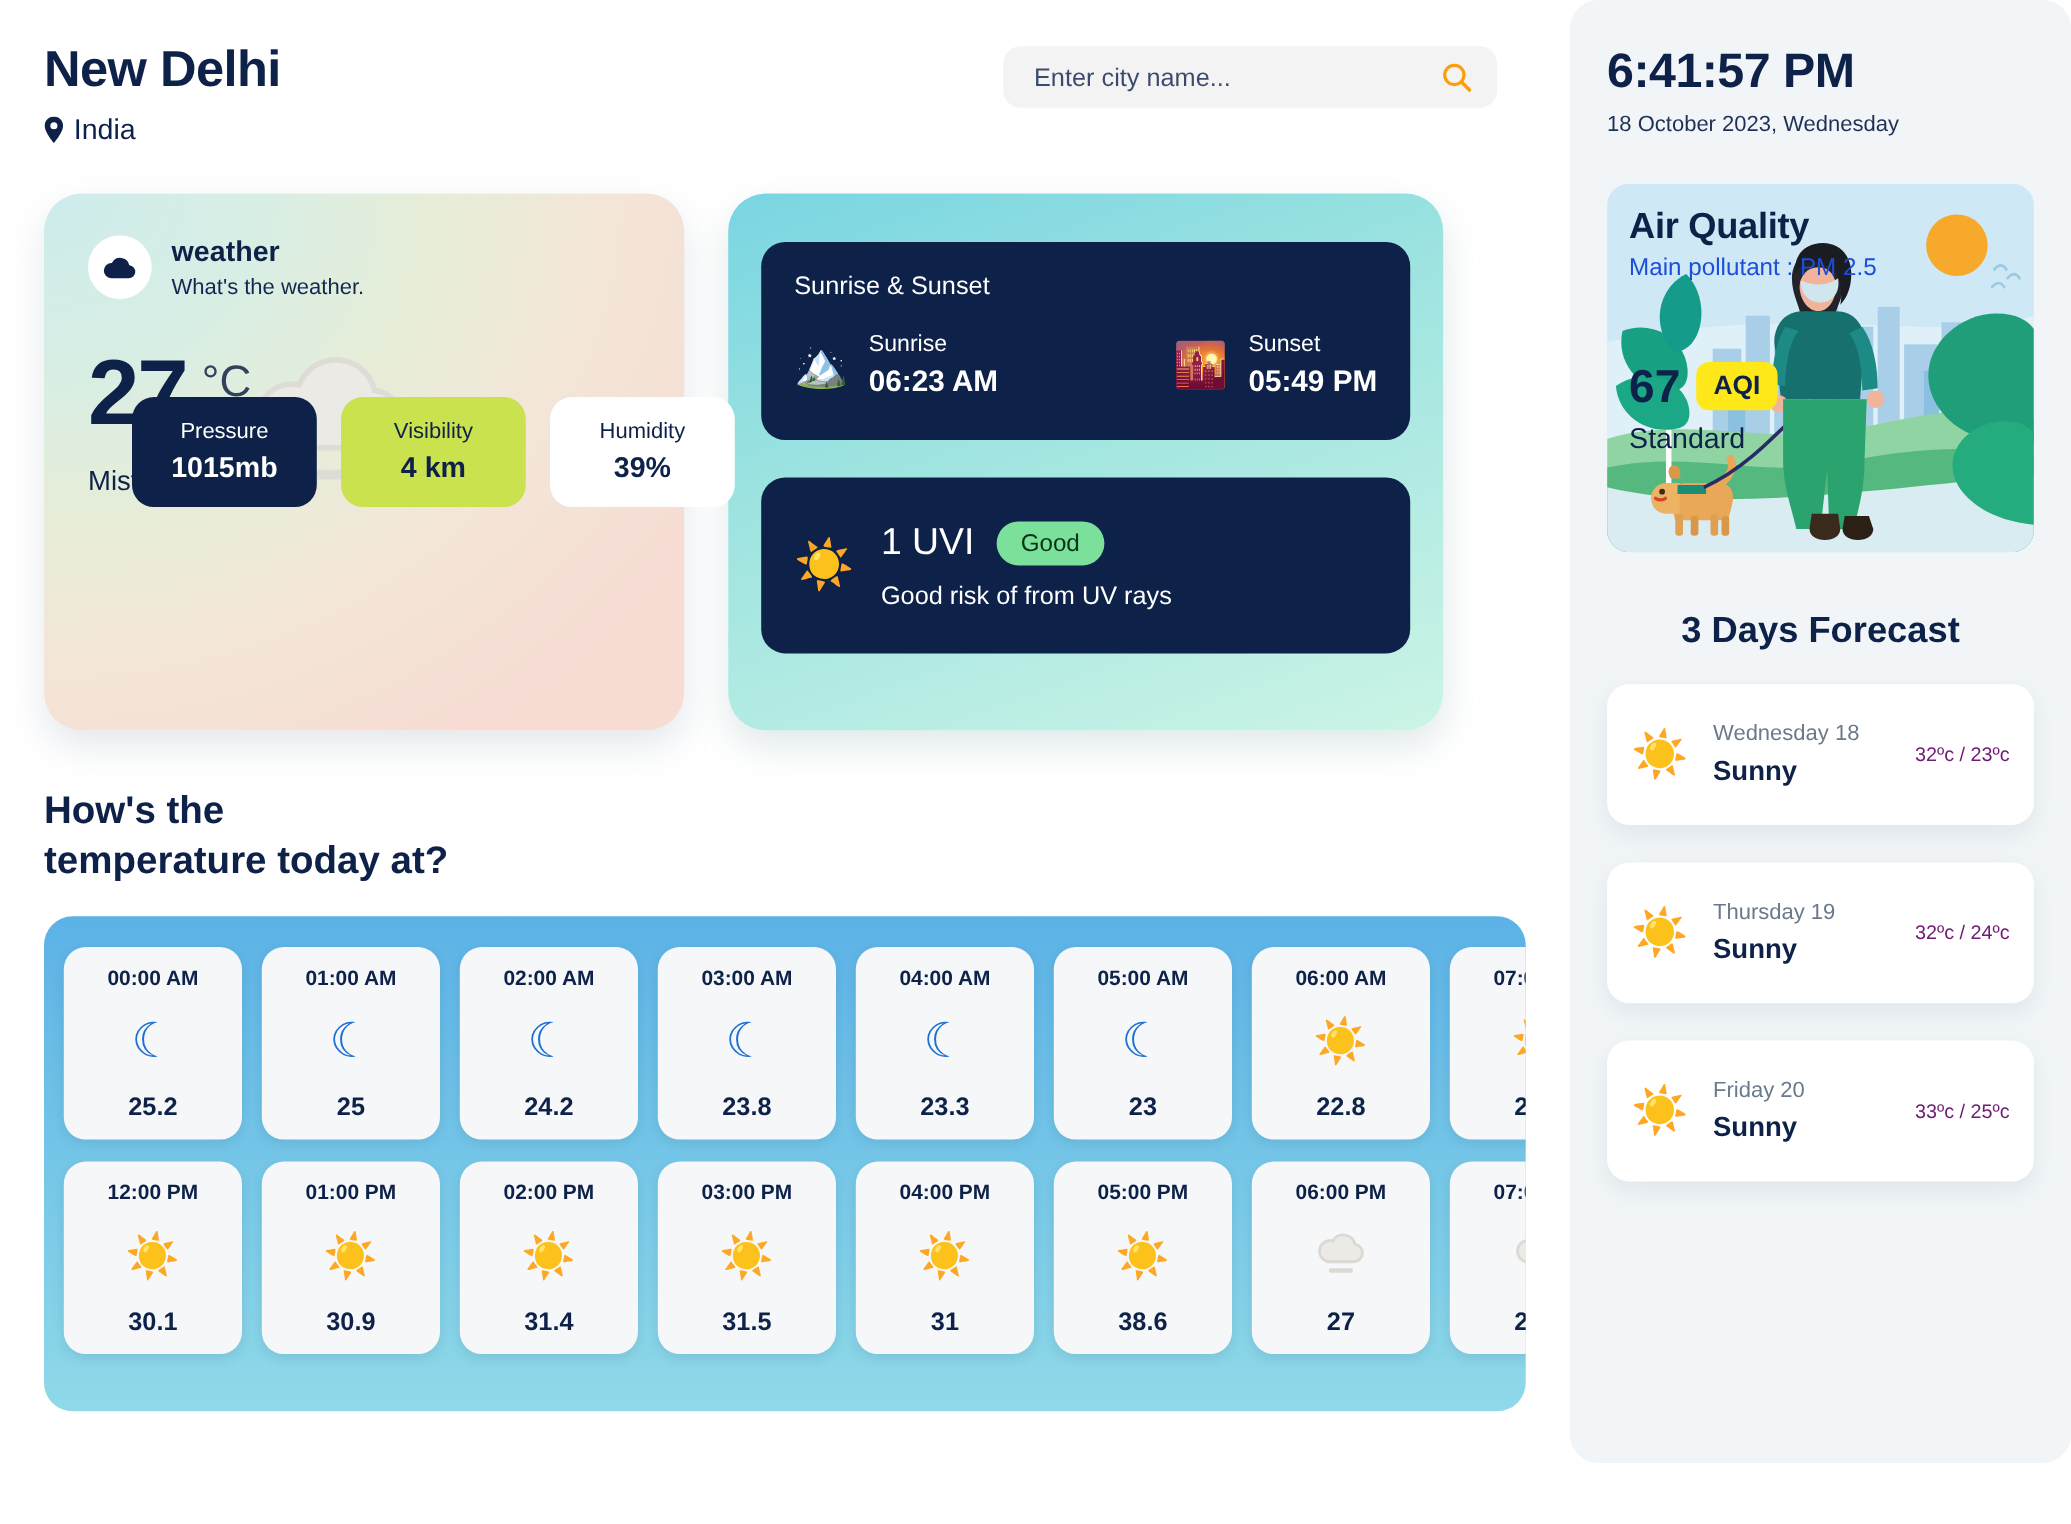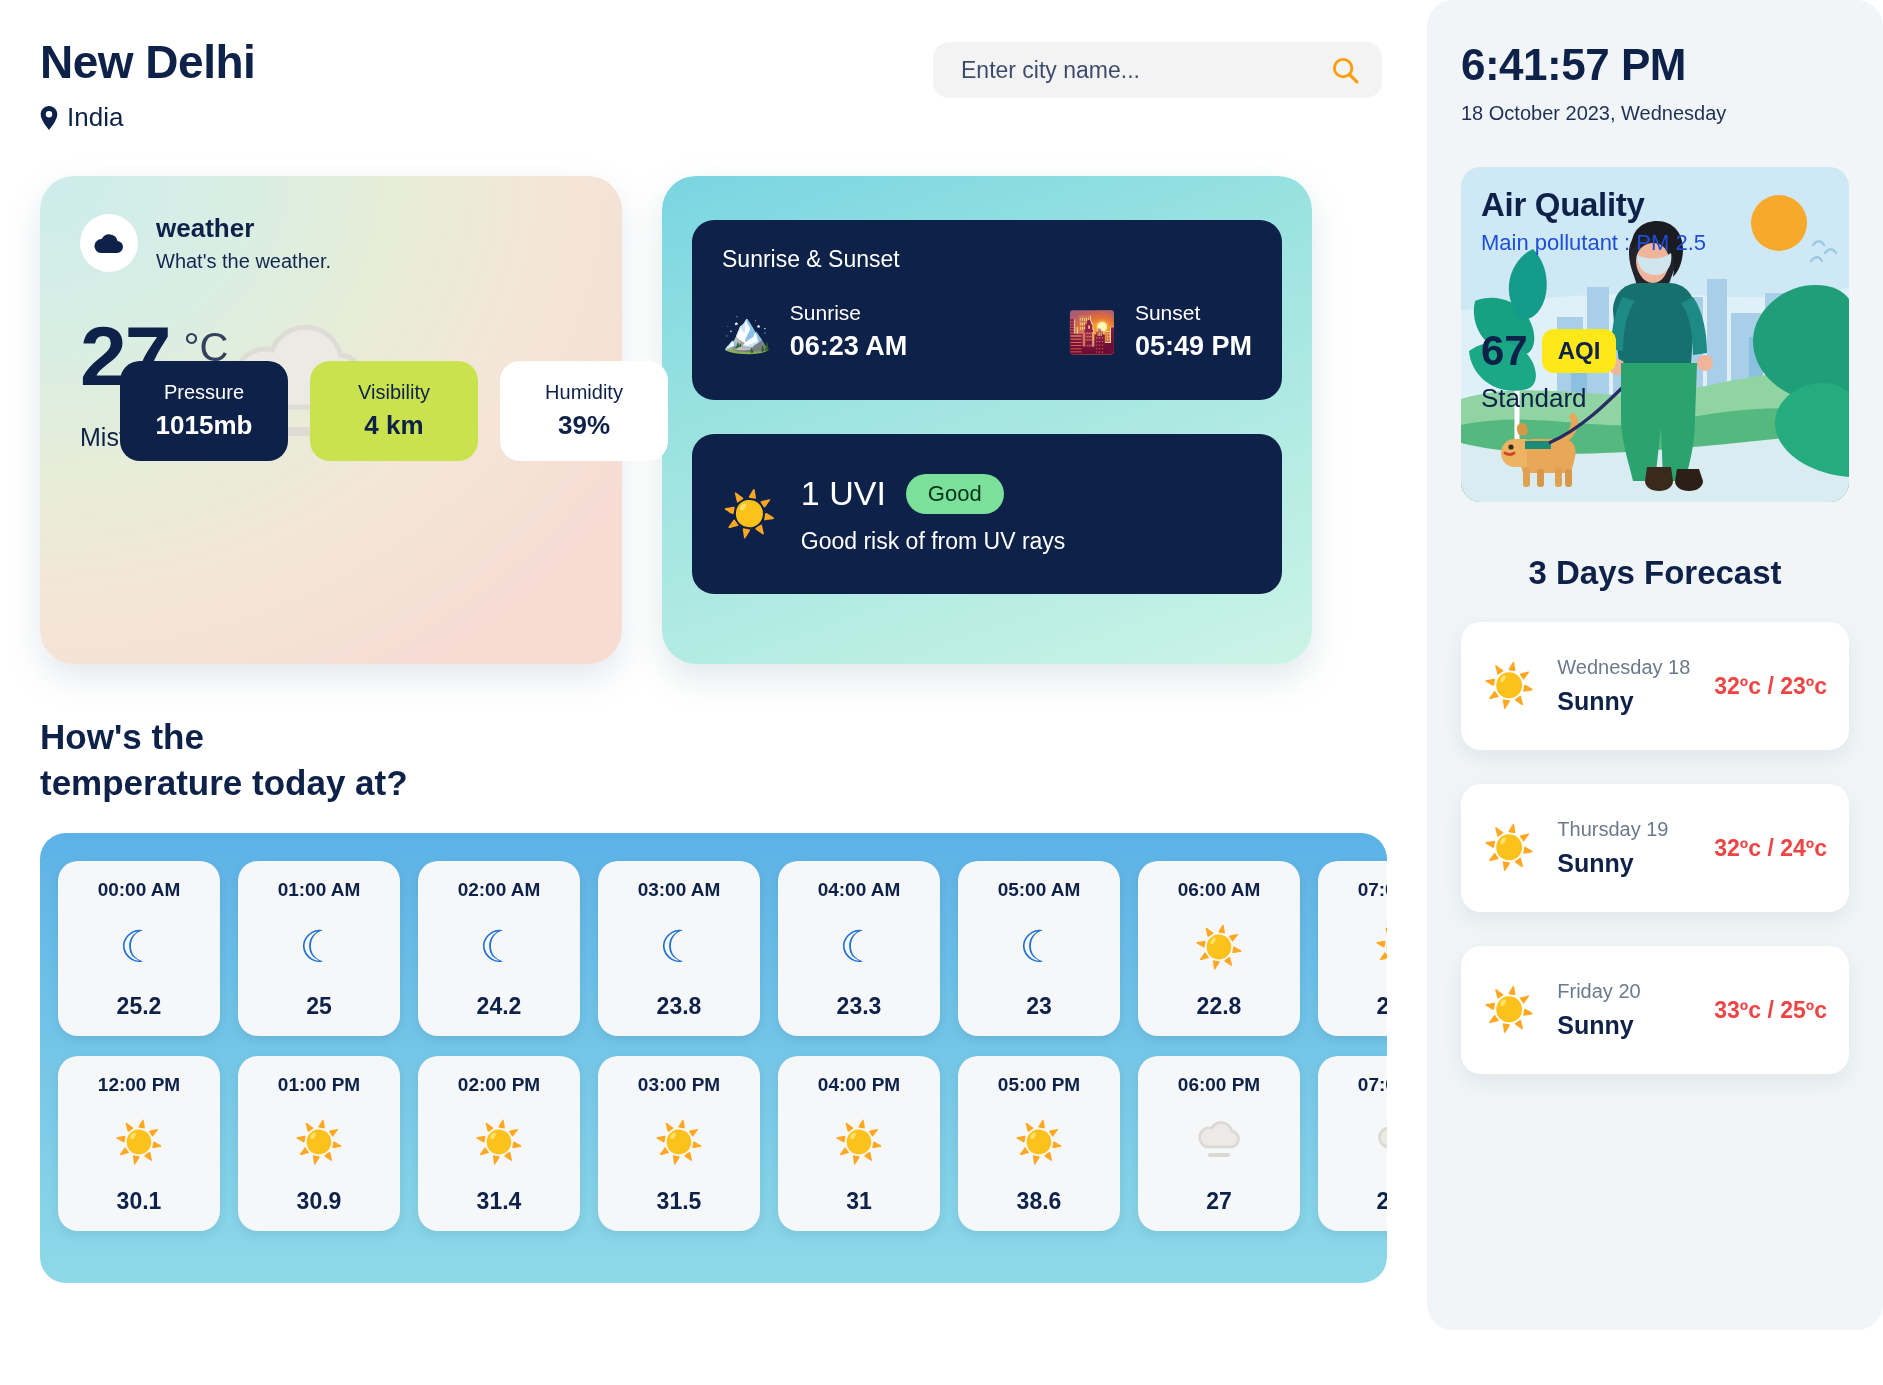--- a/index.html
+++ b/index.html
@@ -15,21 +15,21 @@
   
   .main { width: 1427px; height: 100%; position: relative; padding: 38px 0 0 40px; }
 
   .topbar { display: flex; align-items: flex-start; height: 130px; }
   .loc-block { width: 600px; }
   .city-name { font-size: 46px; font-weight: 700; letter-spacing: -0.5px; color: #0d2149; line-height: 1.05; }
   .country-row { display: flex; align-items: center; gap: 9px; margin-top: 16px; }
   .pin-icon { width: 18px; height: 24px; display:block; }
   .country-name { font-size: 26px; color: #0d2149; font-weight: 400; }
 
-  .searchwrap { position: absolute; left: 933px; top: 42px; width: 449px; height: 56px; }
+  .searchwrap { position: absolute; left: 912px; top: 42px; width: 449px; height: 56px; }
   .searchbox {
     width: 100%; height: 100%;
     background: #f3f3f3; border-radius: 16px;
     display: flex; align-items: center; padding: 0 22px 0 28px;
   }
   .searchbox input {
     flex: 1; border: none; outline: none; background: transparent;
     font-family: "Liberation Sans", sans-serif; font-size: 23px; color: #0d2149;
   }
   .searchbox input::placeholder { color: #1b2c54; opacity: .85; }
@@ -144,21 +144,21 @@
   .fc-list { margin-top: 30px; display: flex; flex-direction: column; gap: 34px; }
   .fc-item {
     background: #fff; border-radius: 20px; height: 128px;
     display: flex; align-items: center; padding: 0 22px; gap: 22px;
     box-shadow: 0 8px 20px rgba(120,140,160,.14);
   }
   .fc-icon { font-size: 42px; line-height: 1; flex: none; }
   .fc-mid { flex: 1; }
   .fc-day { font-size: 20px; color: #6a7a8c; }
   .fc-cond { font-size: 25px; font-weight: 700; color: #0d2149; margin-top: 8px; }
-  .fc-temps { font-size: 23px; font-weight: 700; color: #ef4444; white-space: nowrap; }
+  .fc-temps { font-size: 18px; font-weight: 400; color: #701a75; white-space: nowrap; }
 </style>
 </head>
 <body>
 
 <div class="page">
 
   <div class="main">
 
     <div class="topbar">
       <div class="loc-block">

